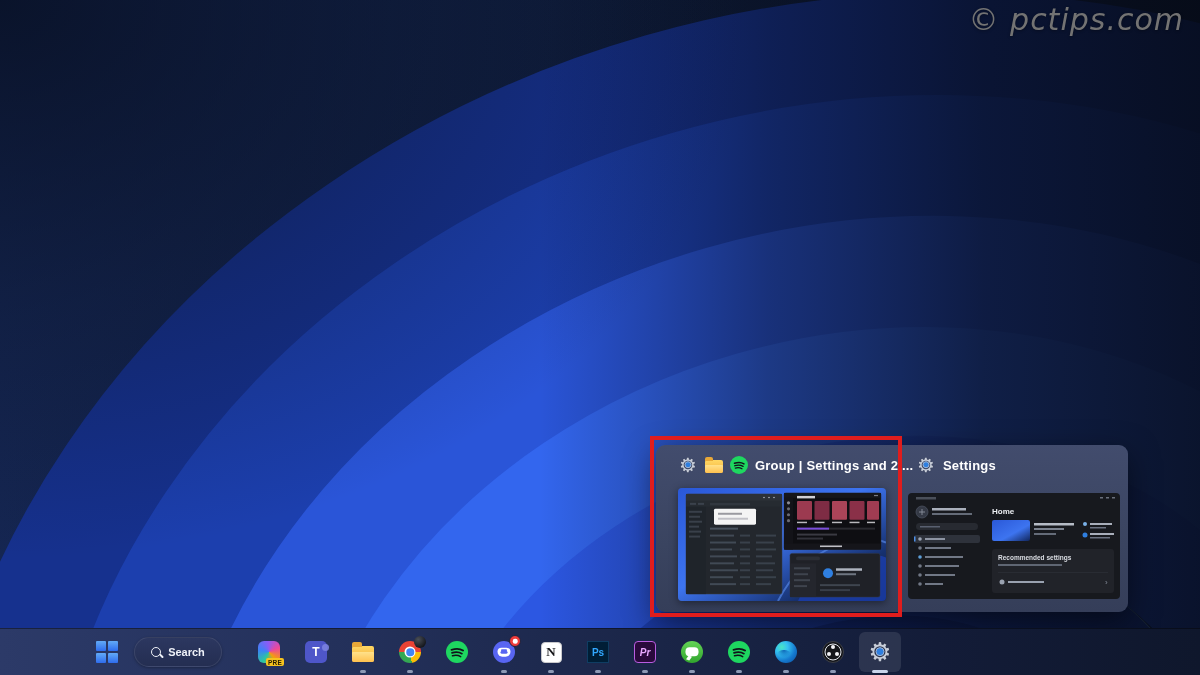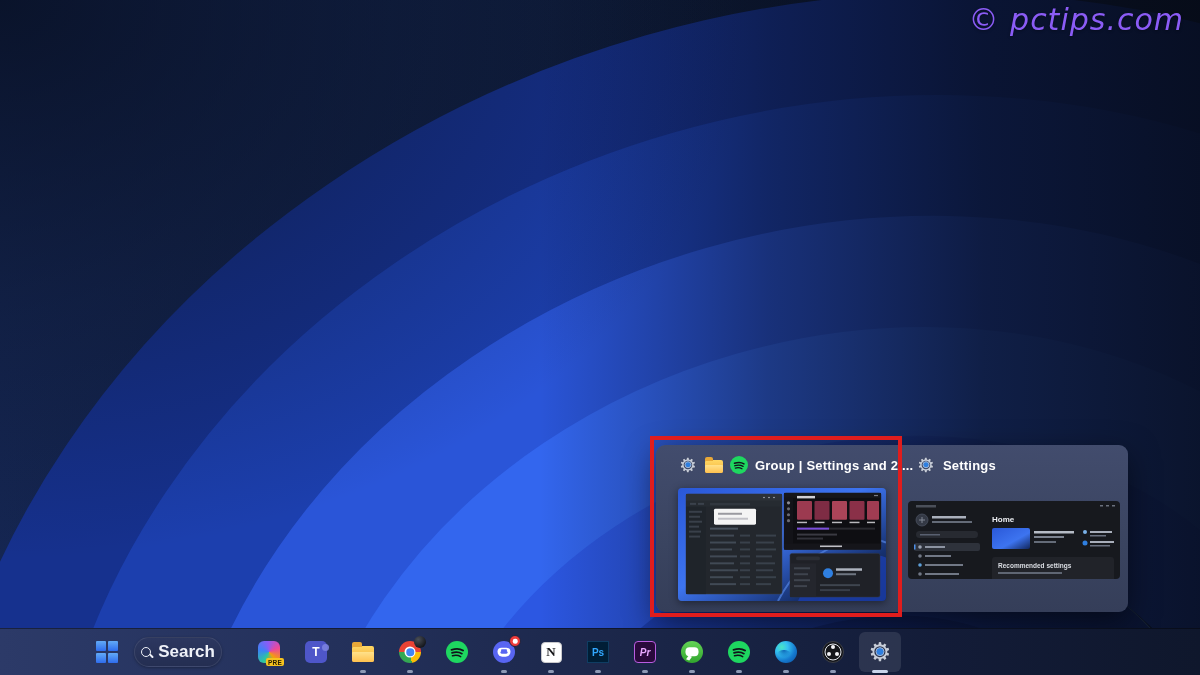--- a/index.html
+++ b/index.html
@@ -6,21 +6,21 @@
   html,body { width:1200px; height:675px; overflow:hidden; background:#0a1122;
               font-family:"Liberation Sans","DejaVu Sans",sans-serif; }
   .screen { position:relative; width:1200px; height:675px; overflow:hidden; }
 
   
   .wallpaper { position:absolute; inset:0; z-index:0; }
 
   
   .watermark { position:absolute; top:2px; right:16px; z-index:3;
     font-family:"DejaVu Sans",sans-serif; font-style:italic; font-weight:400;
-    font-size:30px; letter-spacing:1px; color:#8b5cf6; text-shadow:0 1px 3px rgba(0,0,0,.35); }
+    font-size:30px; letter-spacing:1px; color:#737373; text-shadow:0 1px 3px rgba(0,0,0,.35); }
 
   
   .flyout { position:absolute; left:656px; top:445px; width:472px; height:167px; z-index:5;
     border-radius:9px; background:linear-gradient(180deg,#424c6d 0%,#3a4460 60%,#353e59 100%);
     box-shadow:0 10px 30px rgba(0,0,0,.5); }
   .card-head { position:absolute; display:flex; align-items:center; gap:7px; height:22px; }
   .card-head.group { left:22px; top:9px; }
   .card-head.single { left:260px; top:9px; }
   .card-title { color:#fff; font-size:13px; font-weight:700; letter-spacing:.2px; white-space:nowrap; }
 
@@ -31,21 +31,21 @@
 
   .mini-folder { position:relative; width:18px; height:13px; border-radius:2px;
     background:linear-gradient(180deg,#ffd863 0%,#f6b13f 100%); margin-top:3px; }
   .mini-folder::before { content:''; position:absolute; top:-3px; left:0; width:8px; height:4px;
     background:#e8a838; border-radius:2px 2px 0 0; }
   .mini-folder::after { content:''; position:absolute; bottom:0; left:0; right:0; height:8px;
     background:linear-gradient(180deg,#ffe18b,#ffc14f); border-radius:1px 1px 2px 2px; }
 
   .thumb { position:absolute; border-radius:4px; overflow:hidden; }
   .thumb.group-thumb { left:22px; top:43px; width:208px; height:113px; box-shadow:0 2px 8px rgba(0,0,0,.45); }
-  .thumb.settings-thumb { left:252px; top:56px; width:212px; height:78px; }
+  .thumb.settings-thumb { left:252px; top:48px; width:212px; height:106px; }
 
   
   .annotation-red { position:absolute; left:650px; top:436px; width:252px; height:181px;
     border:4px solid #e01d1d; z-index:6; pointer-events:none; }
 
   
   .taskbar { position:absolute; left:0; bottom:0; width:1200px; height:47px; z-index:10;
     background:linear-gradient(90deg,#2c3a68 0%,#23305a 30%,#1a2547 55%,#131c38 78%,#0f172c 100%);
     border-top:1px solid rgba(0,0,0,.4);
     display:flex; align-items:center; padding-left:92px; }
@@ -60,21 +60,21 @@
 
   .start-logo { display:grid; grid-template-columns:10px 10px; grid-template-rows:10px 10px; gap:2px; }
   .start-logo span { background:linear-gradient(180deg,#62aaf6 0%,#2e6cee 100%); border-radius:1px; }
 
   .search-pill { width:88px; height:30px; border-radius:15px; margin-right:26px; flex:0 0 auto;
     background:linear-gradient(180deg,#2c3760,#242e52); border:1px solid rgba(255,255,255,.09);
     display:flex; align-items:center; justify-content:center; gap:7px; box-shadow:0 1px 3px rgba(0,0,0,.3); }
   .mag { position:relative; width:10px; height:10px; border:1.8px solid #eef1f8; border-radius:50%; flex:0 0 auto; }
   .mag::after { content:''; position:absolute; width:5px; height:1.8px; background:#eef1f8;
     right:-4px; bottom:-1px; transform:rotate(45deg); border-radius:1px; }
-  .search-label { color:#eef1f8; font-size:17px; font-weight:600; }
+  .search-label { color:#eef1f8; font-size:11px; font-weight:600; }
 
   .ico { position:relative; width:24px; height:24px; display:flex; align-items:center; justify-content:center; }
 
   .copilot { width:22px; height:22px; border-radius:6px;
     background:conic-gradient(from 210deg,#2bc7a0,#3b82f6,#8b5cf6,#ec4899,#f59e0b,#2bc7a0); }
   .pre-badge { position:absolute; right:-3px; bottom:-2px; background:#f6c21e; color:#241c00;
     font-size:6.5px; font-weight:700; padding:0.5px 2px; border-radius:2px; letter-spacing:.2px; }
 
   .teams { width:22px; height:22px; border-radius:5px; background:#4e56c9; color:#fff;
     font-size:12px; font-weight:700; display:flex; align-items:center; justify-content:center; }

